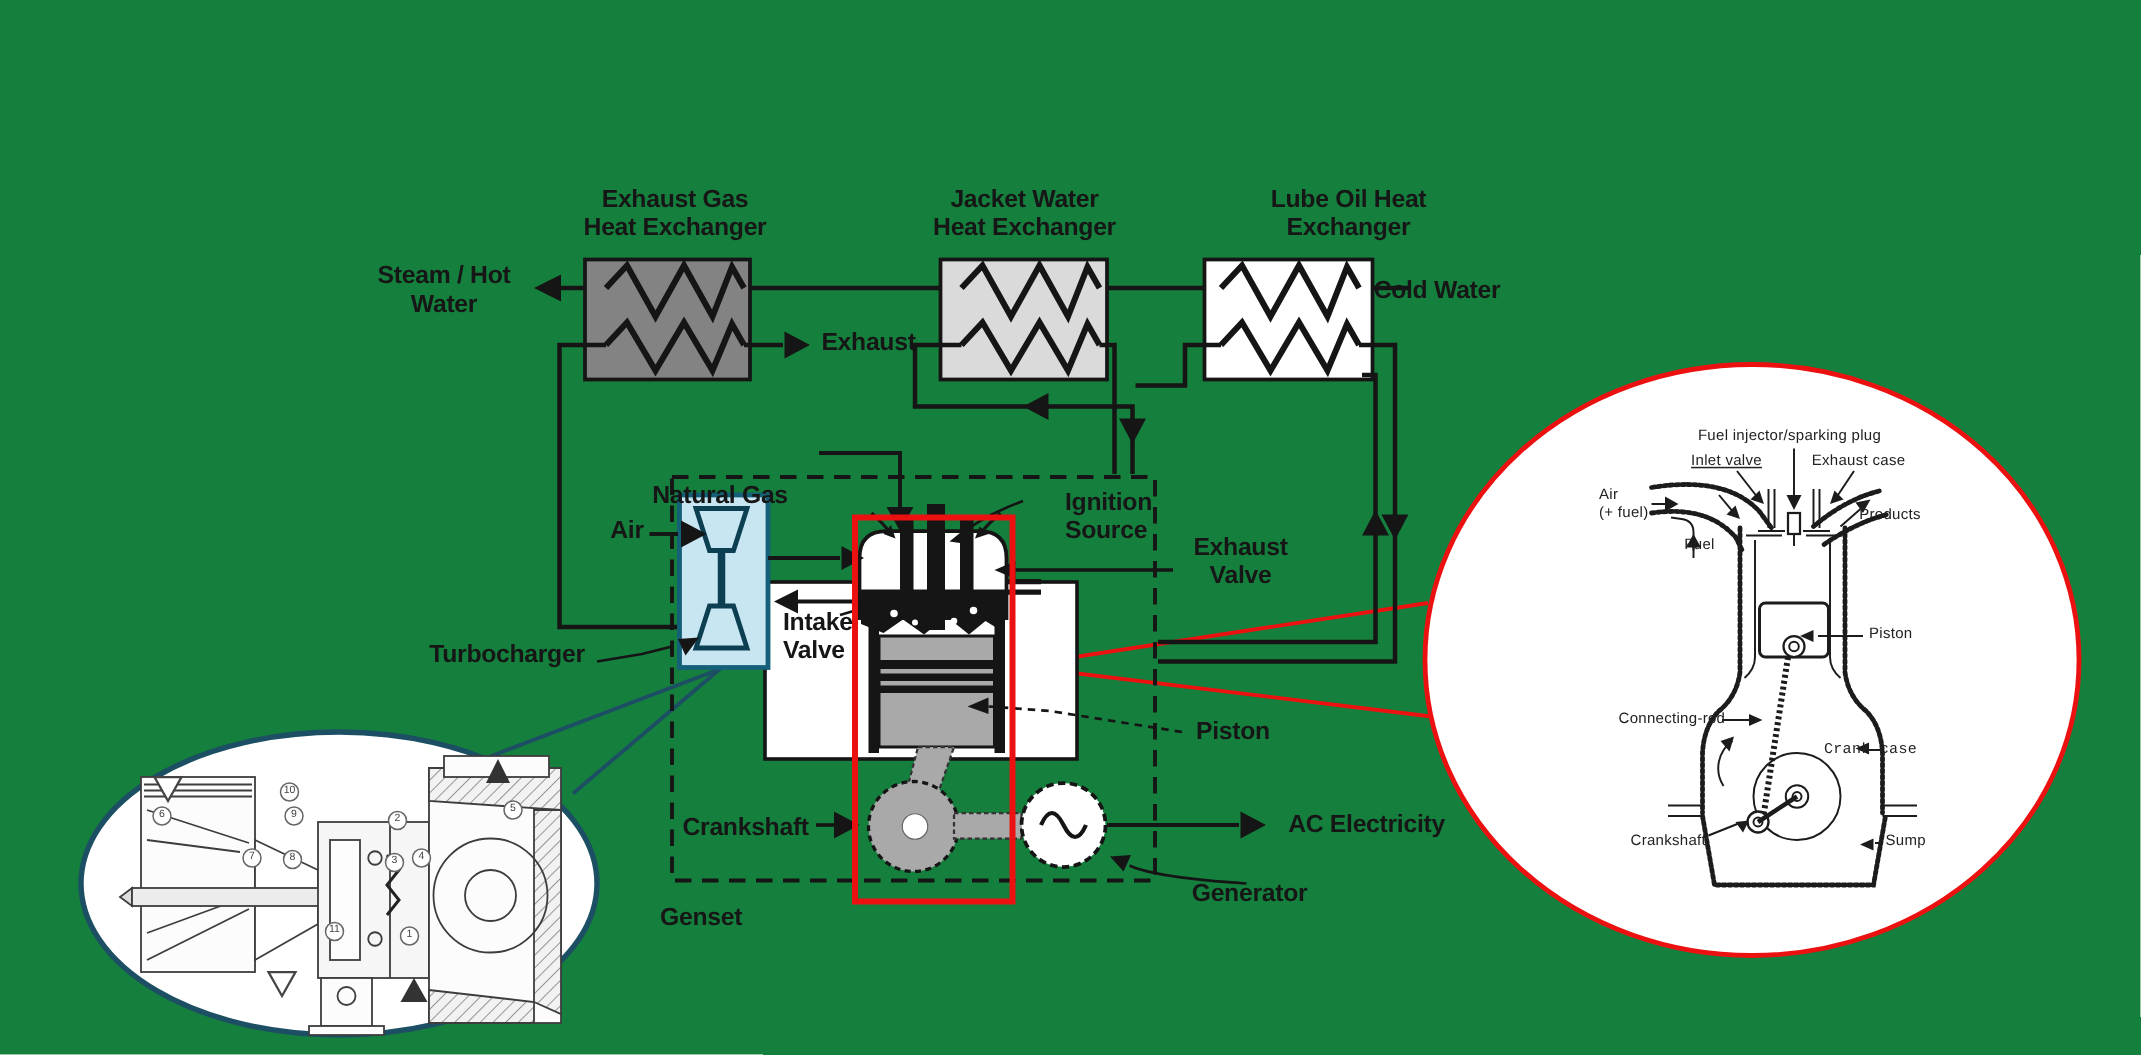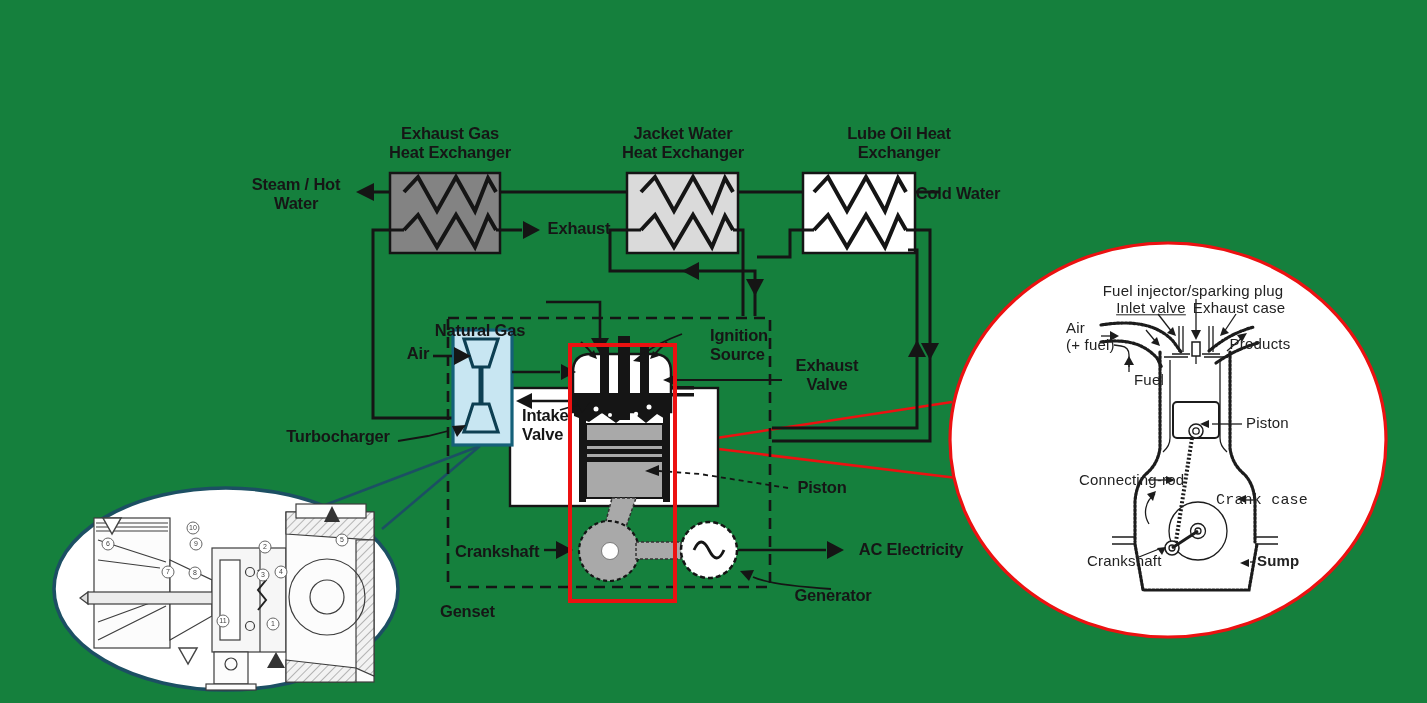--- a/index.html
+++ b/index.html
@@ -2,21 +2,21 @@
 <html style="--ink: #151515; --detail_ink: #1c1c1c; --hx_exhaust_fill: #838383; --hx_jacket_fill: #dadada; --hx_lube_fill: #ffffff; --turbo_fill: #c8e6f2; --turbo_border: #156079; --teal: #1c4f63; --red: #ec1111; --part_gray: #a9a9a9;"><head>
 <meta charset="utf-8">
 <style>
   html,body{margin:0;padding:0;background:#ffffff;}
   #canvas{position:relative;width:1427px;height:703px;background:#15803d;overflow:hidden;
           font-family:"Liberation Sans",sans-serif;}
   #art{position:absolute;left:0;top:0;}
   #labels{position:absolute;left:0;top:0;width:100%;height:100%;pointer-events:none;}
   .lbl{position:absolute;white-space:nowrap;color:#161616;line-height:1.16;}
   .lbl.main{font-size:16.5px;font-weight:600;letter-spacing:-0.2px;}
-  .lbl.detail{font-size:15px;font-weight:400;color:#222;letter-spacing:0.2px;}
+  .lbl.detail{font-size:10px;font-weight:400;color:#222;letter-spacing:0.2px;}
   .lbl.center{transform:translate(-50%,-50%);text-align:center;}
   .lbl.left{transform:translate(0,-50%);text-align:left;}
   .callout-num{position:absolute;width:11px;height:11px;border:1px solid #666;border-radius:50%;
                font-size:7px;line-height:10px;text-align:center;color:#444;background:#fff;
                transform:translate(-50%,-50%);}
   .stip{stroke:var(--detail_ink);fill:none;stroke-width:3.2;stroke-dasharray:2.2 1.8;stroke-linecap:round;}
   .thin{stroke:var(--detail_ink);fill:none;stroke-width:1.3;}
 </style>
 </head>
 <body>
@@ -318,36 +318,36 @@
       <div class="lbl detail center" style="left: 1239px; top: 308px;">
         <div>Exhaust case</div>
       </div>
       <div class="lbl detail left" style="left: 1066px; top: 336px;">
         <div>Air</div>
         <div>(+ fuel)</div>
       </div>
       <div class="lbl detail center" style="left: 1260px; top: 344px;">
         <div>Products</div>
       </div>
-      <div class="lbl detail center" style="left: 1133px; top: 380px; margin-left: 16px;">
+      <div class="lbl detail center" style="left: 1133px; top: 364px;">
         <div>Fuel</div>
       </div>
       <div class="lbl detail left" style="left: 1246px; top: 423px;">
         <div>Piston</div>
       </div>
       <div class="lbl detail left" style="left: 1079px; top: 480px;">
         <div>Connecting-rod</div>
       </div>
       <div class="lbl detail left" style="left: 1216px; top: 501px; font-family: Liberation Mono, monospace;">
         <div>Crank case</div>
       </div>
       <div class="lbl detail left" style="left: 1087px; top: 561px;">
         <div>Crankshaft</div>
       </div>
-      <div class="lbl detail left" style="left: 1257px; top: 561px; font-weight: bold;">
+      <div class="lbl detail left" style="left: 1257px; top: 561px;">
         <div>Sump</div>
       </div>
       <div class="callout-num" style="left: 108px; top: 544px;">6</div>
       <div class="callout-num" style="left: 193px; top: 528px;">10</div>
       <div class="callout-num" style="left: 196px; top: 544px;">9</div>
       <div class="callout-num" style="left: 168px; top: 572px;">7</div>
       <div class="callout-num" style="left: 195px; top: 573px;">8</div>
       <div class="callout-num" style="left: 265px; top: 547px;">2</div>
       <div class="callout-num" style="left: 263px; top: 575px;">3</div>
       <div class="callout-num" style="left: 281px; top: 572px;">4</div>

